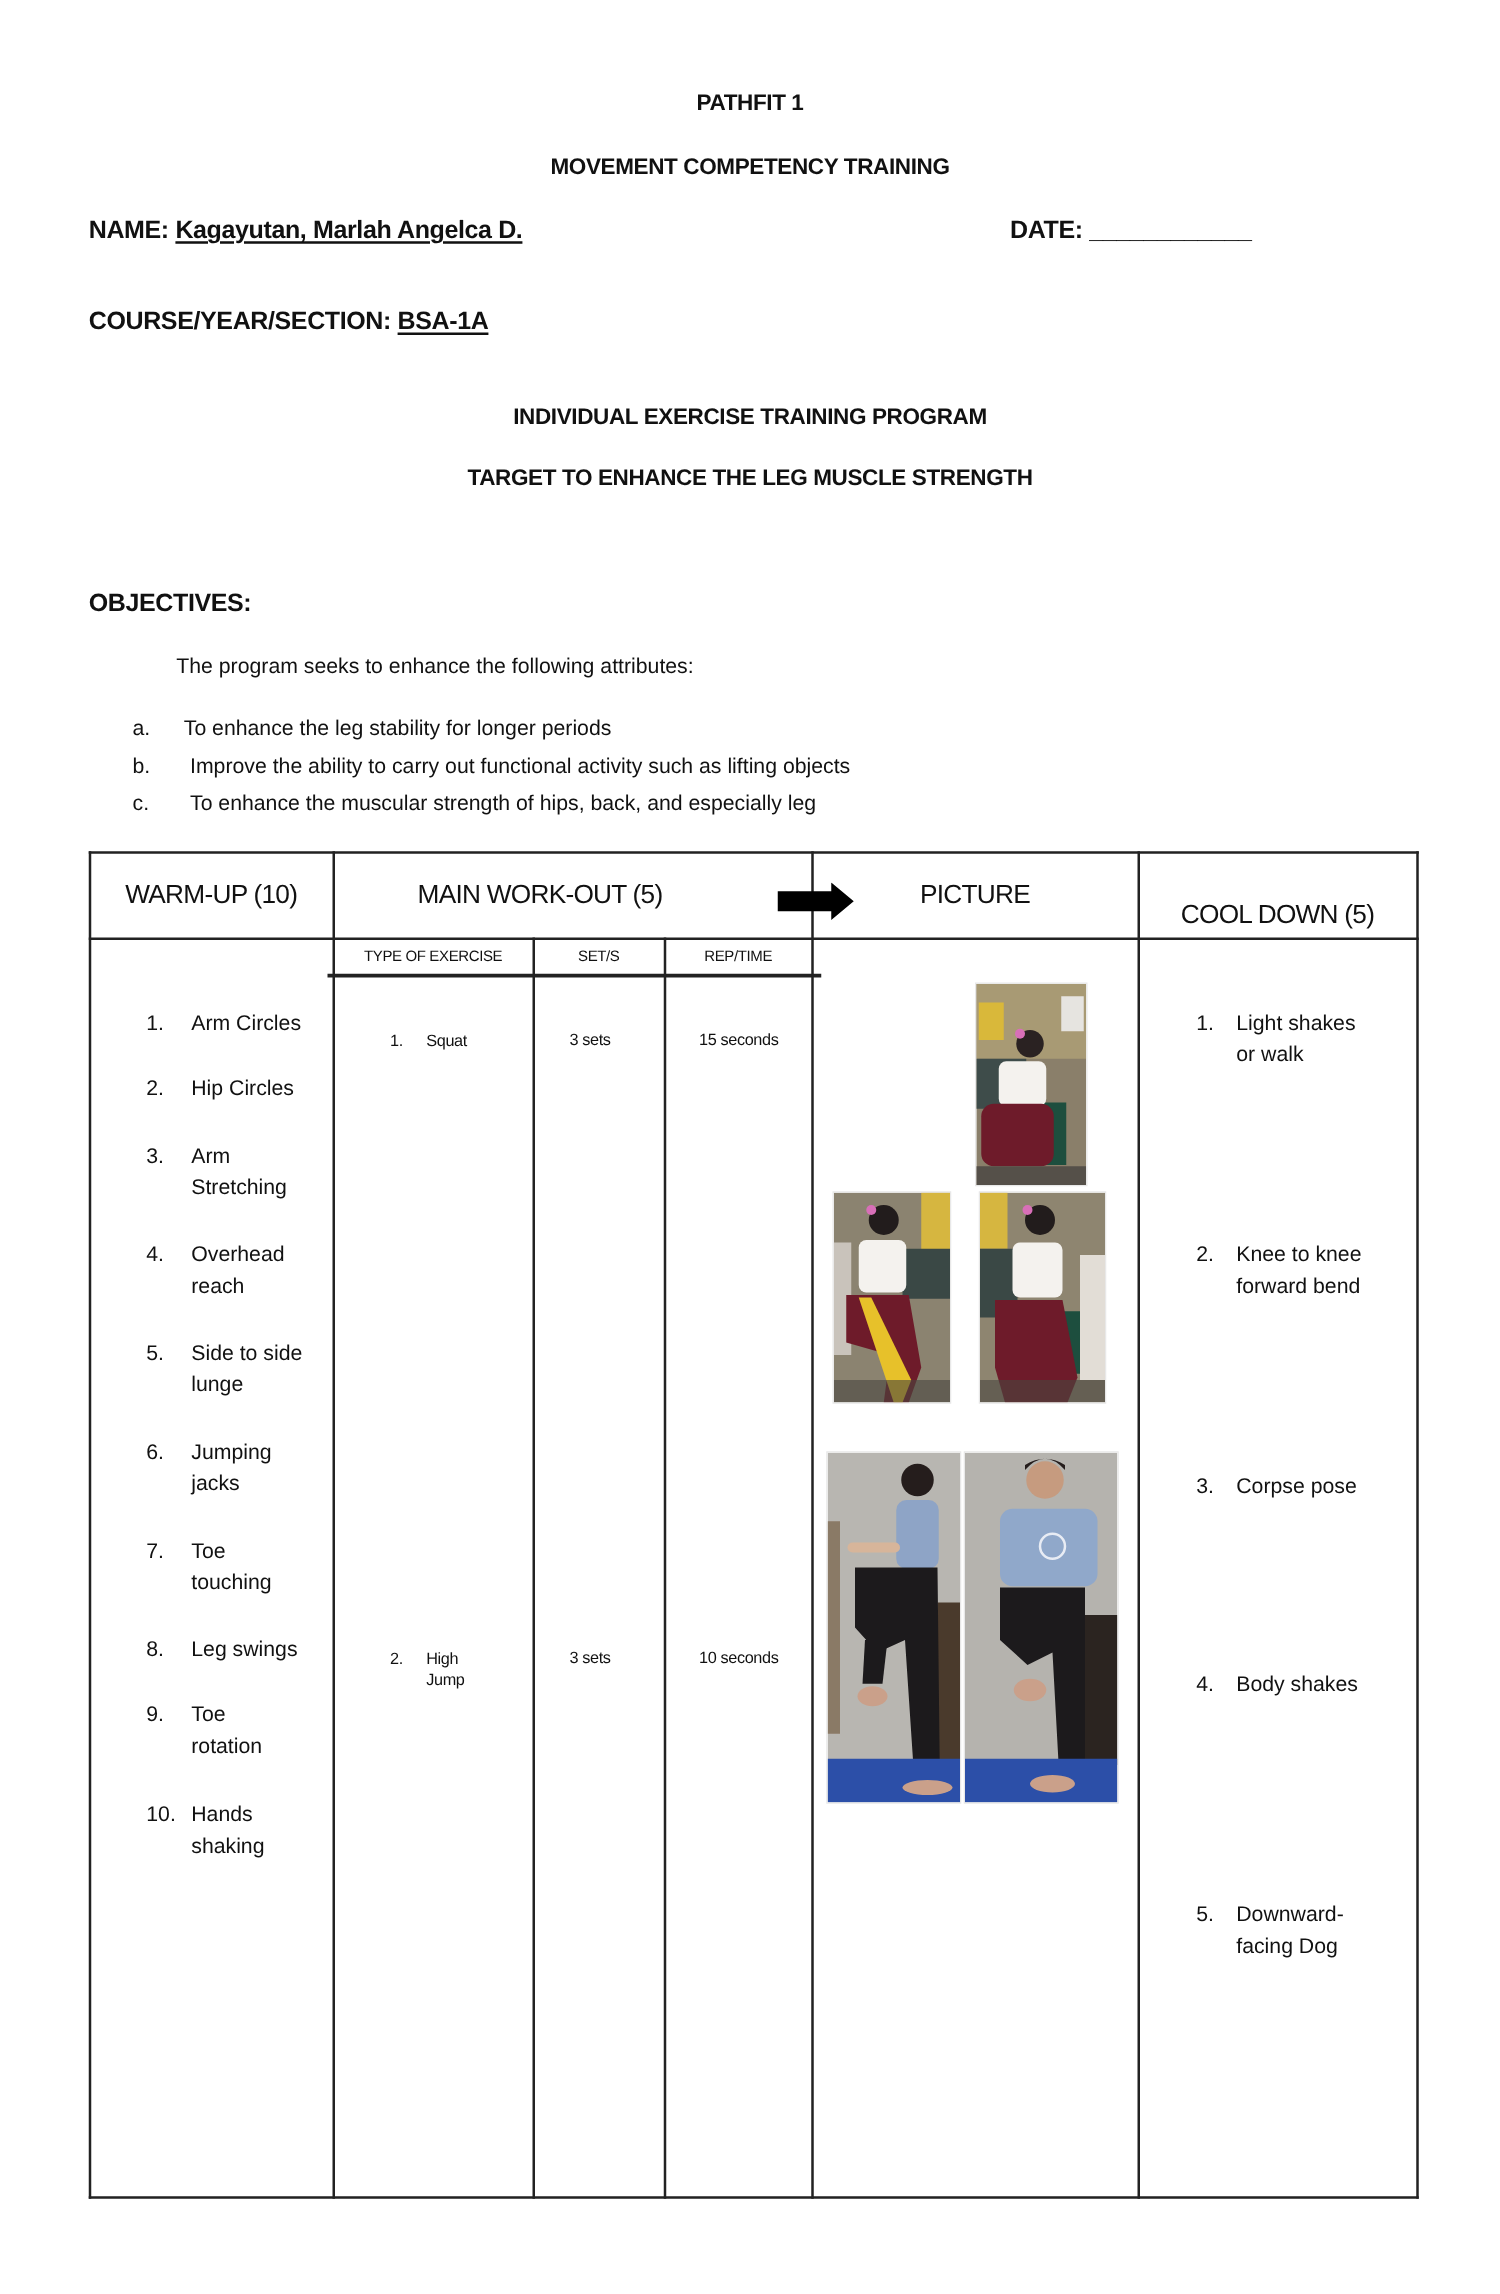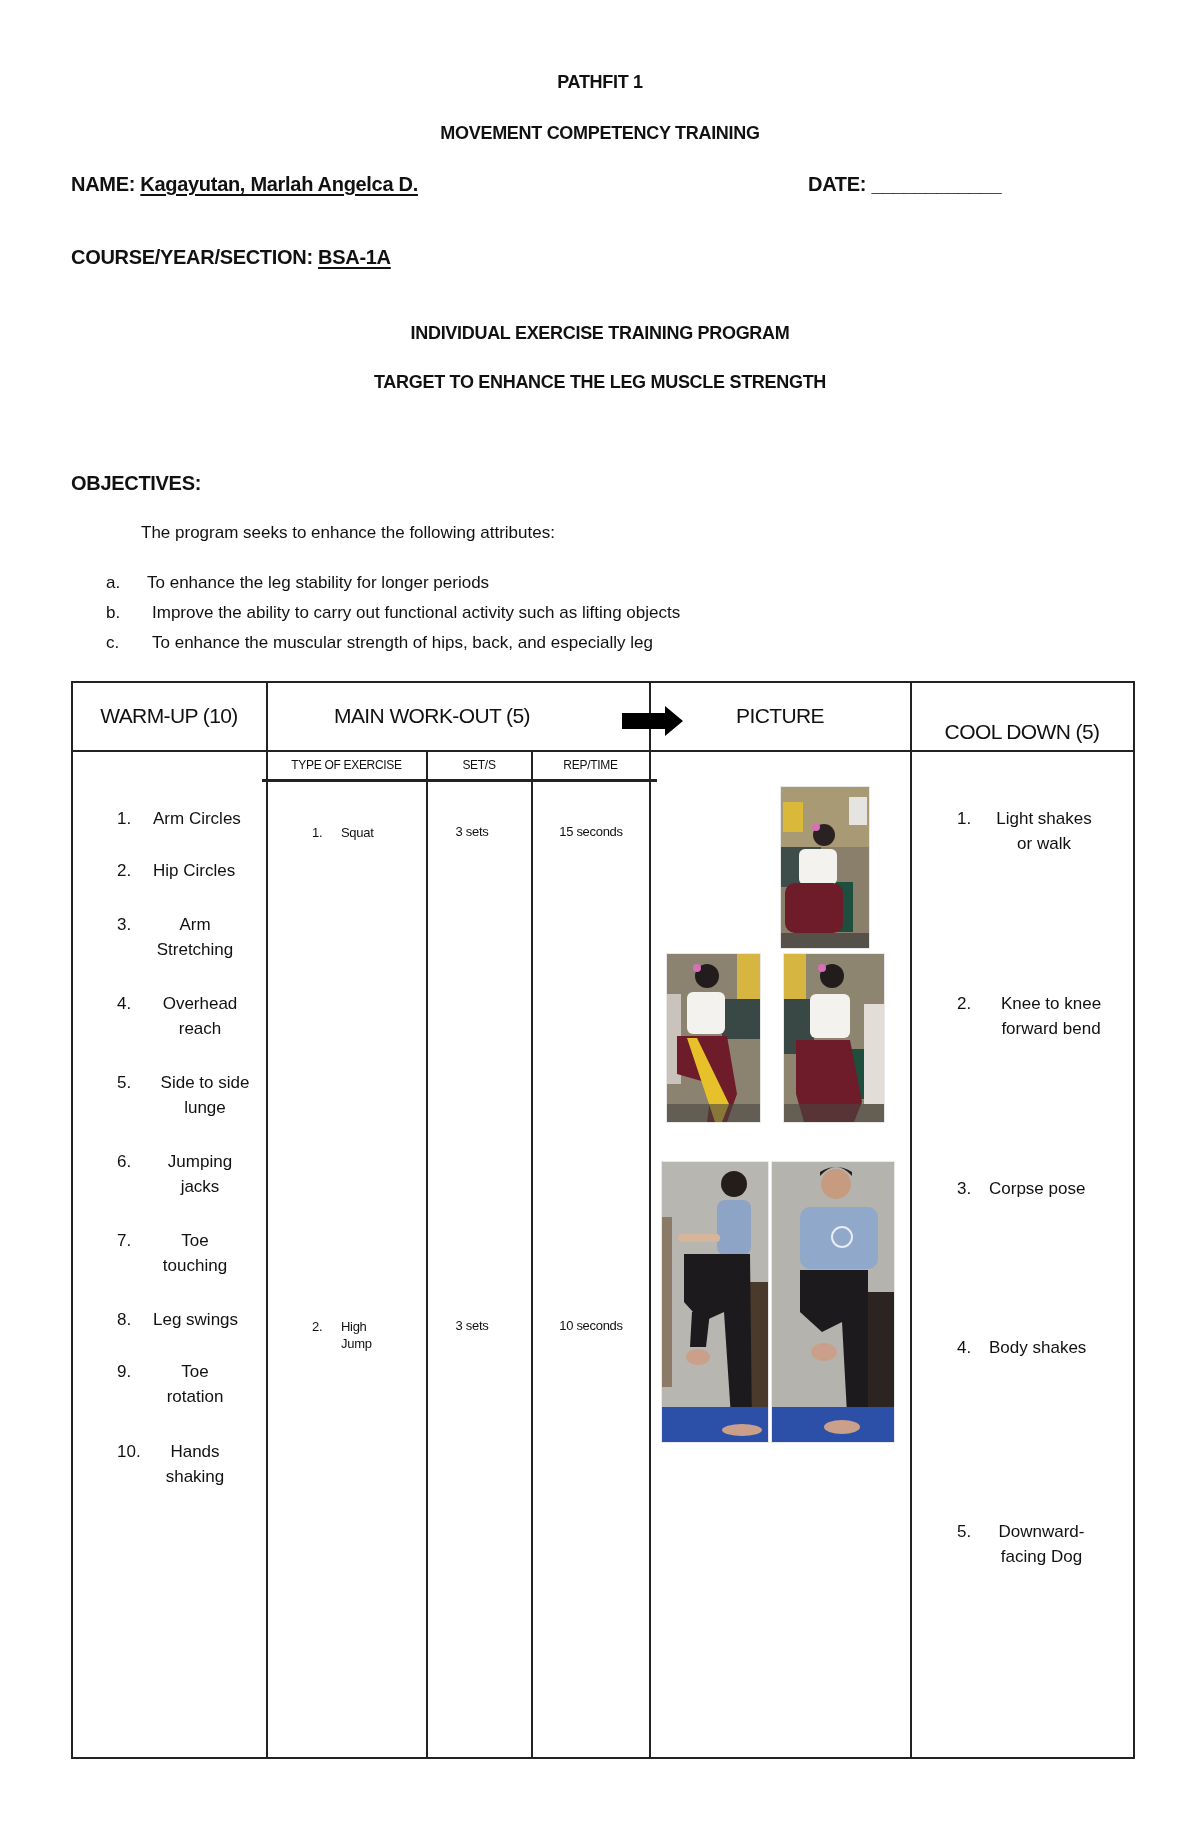--- a/index.html
+++ b/index.html
@@ -10,21 +10,21 @@
   .title { font-size:18px; font-weight:bold; letter-spacing:-0.3px; }
   .field { font-size:20px; font-weight:bold; letter-spacing:-0.3px; }
   .u { text-decoration:underline; text-underline-offset:3px; }
   .body-text { font-size:17px; }
   .vline { position:absolute; width:1.5px; background:#222; }
   .hline { position:absolute; height:1.5px; background:#222; }
   .hdr { position:absolute; font-size:21px; letter-spacing:-0.6px; display:flex; align-items:center; justify-content:center; }
   .sub { position:absolute; font-size:12px; letter-spacing:-0.3px; display:flex; align-items:center; justify-content:center; }
   .item { position:absolute; font-size:17px; line-height:25px; display:flex; }
   .item .num { width:36px; flex:none; }
-  .item .txt { white-space:normal;text-align:center; }
+  .item .txt { white-space:normal; }
   .main-item { position:absolute; font-size:13px; line-height:17px; display:flex; letter-spacing:-0.3px; }
   .main-item .num { width:29px; flex:none; }
   .main-val { position:absolute; font-size:13px; letter-spacing:-0.3px; transform:translateX(-50%); white-space:nowrap; }
   .photo { position:absolute; overflow:hidden; border:1px solid #e8e8e8; }
 </style>
 </head>
 <body>
 
 <div class="abs title center" style="left:600px; top:72px;">PATHFIT 1</div>
 <div class="abs title center" style="left:600px; top:123px;">MOVEMENT COMPETENCY TRAINING</div>

